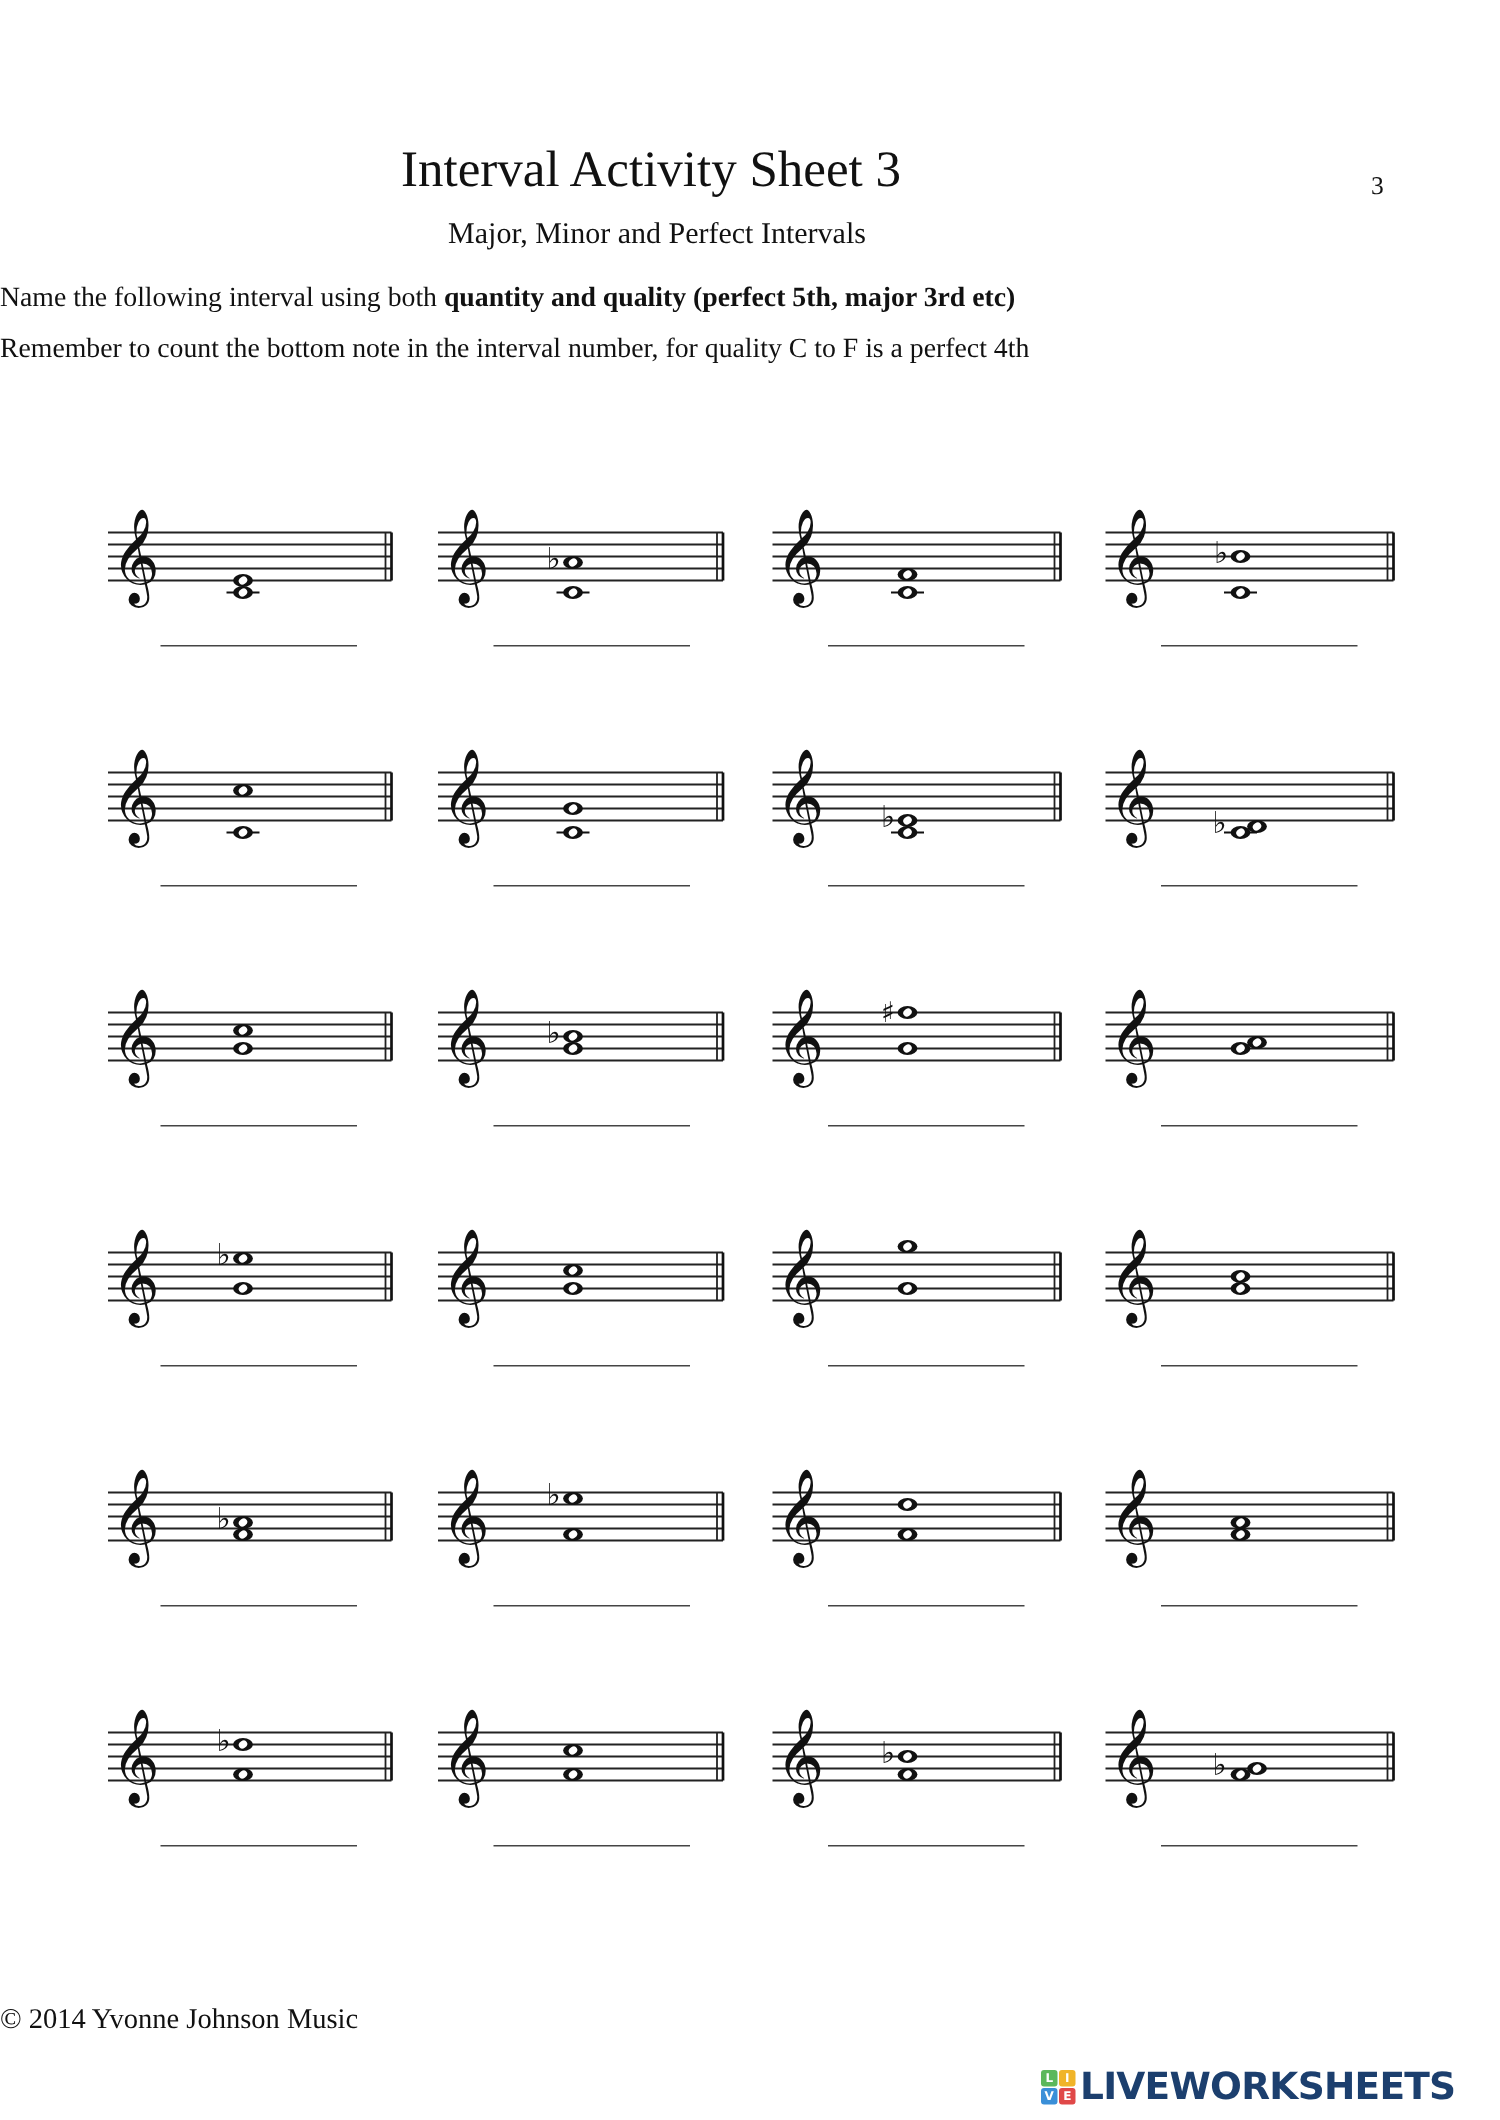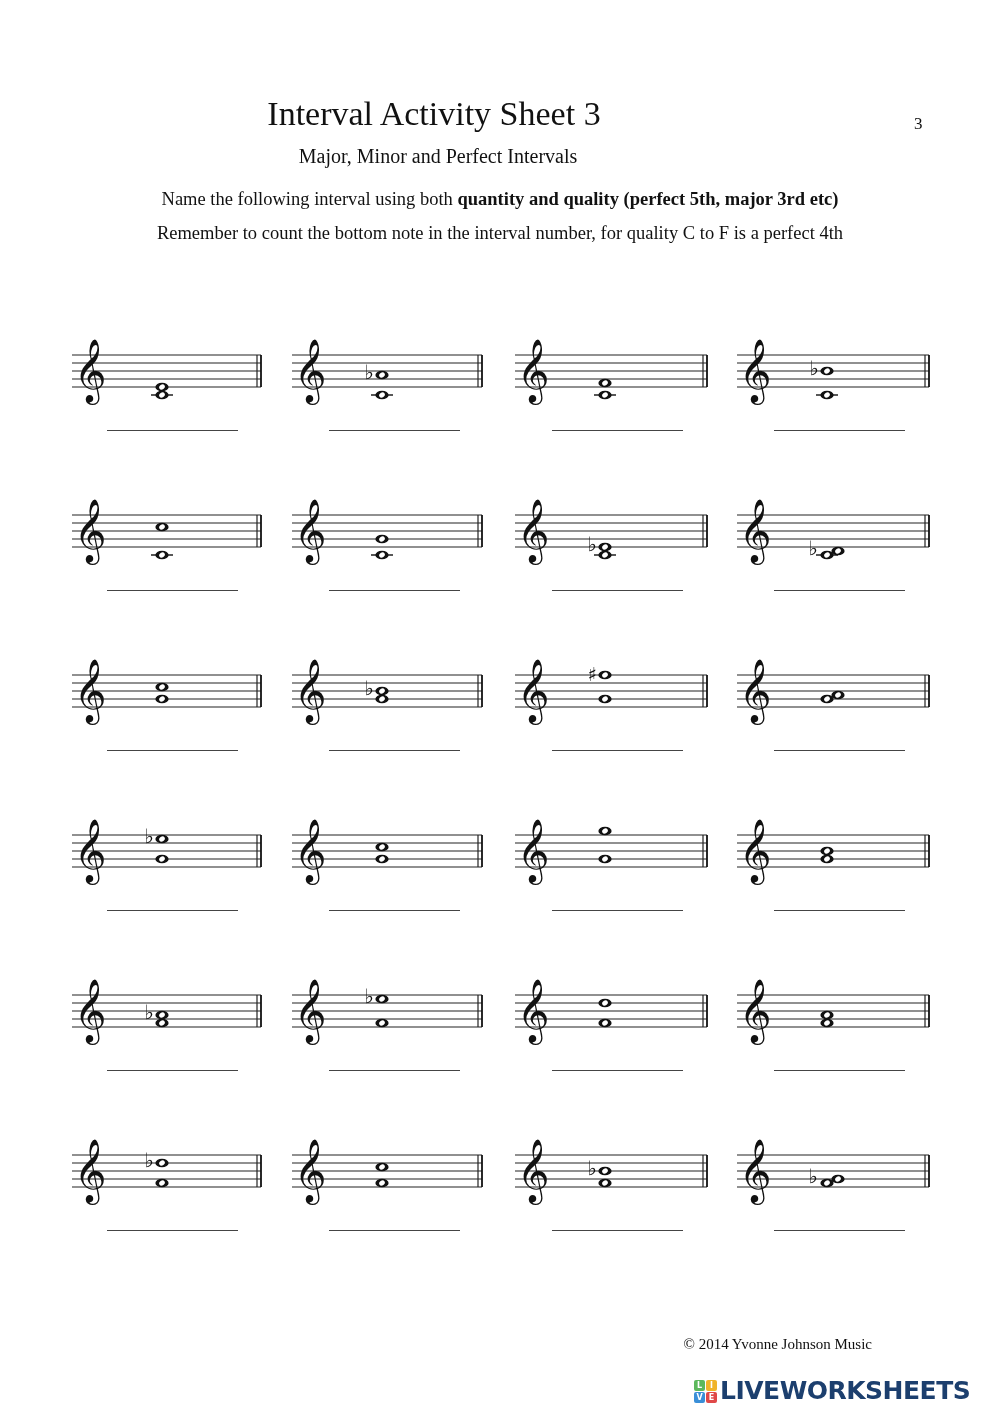--- a/index.html
+++ b/index.html
@@ -3,29 +3,29 @@
 <meta charset="utf-8">
 <style>
   html, body { margin: 0; padding: 0; background: #ffffff; }
   body { width: 1000px; height: 1413px; position: relative; overflow: hidden;
          font-family: "Liberation Serif", "DejaVu Serif", serif; color: #111; }
   .title { position: absolute; top: 92px; left: 0; width: 868px; text-align: center;
            font-size: 34px; line-height: 44px; }
   .page-num { position: absolute; top: 114px; left: 914px; font-size: 17px; }
   .subtitle { position: absolute; top: 143px; left: 0; width: 876px; text-align: center;
               font-size: 20px; line-height: 26px; }
-  .instr { position: absolute; left: 0; width: 1000px; text-align: center; font-size: 18.5px; line-height: 24px; }
+  .instr { position: absolute; left: 0; width: 1000px; text-align: left; font-size: 18.5px; line-height: 24px; }
   .instr1 { top: 187px; }
   .instr2 { top: 221px; }
   .instr b { font-weight: bold; }
   #grid { position: absolute; left: 0; top: 0; width: 1000px; height: 1413px; }
   .measure { position: absolute; }
   .measure svg { position: absolute; left: 0; top: 0; overflow: visible; }
   .blank { position: absolute; height: 0; border-top: 1.3px solid #444; }
-  .copyright { position: absolute; top: 1336px; left: 0; width: 872px; text-align: right; font-size: 15px; }
+  .copyright { position: absolute; top: 1336px; left: 0; width: 872px; text-align: left; font-size: 19px; }
   .lw-logo { position: absolute; top: 1378px; left: 694px; display: flex; align-items: center; }
   .lw-tiles { display: grid; grid-template-columns: 11px 11px; grid-template-rows: 11px 11px; gap: 1px; margin-right: 3px; }
   .lw-tile { font-family: "DejaVu Sans", sans-serif; font-size: 8px; font-weight: bold; color: #fff;
              display: flex; align-items: center; justify-content: center; border-radius: 2px; }
   .lw-text { font-family: "DejaVu Sans", sans-serif; font-weight: bold; font-size: 25px; letter-spacing: -0.5px;
              color: #1c3f6e; line-height: 26px; }
 </style>
 </head>
 <body>
 

